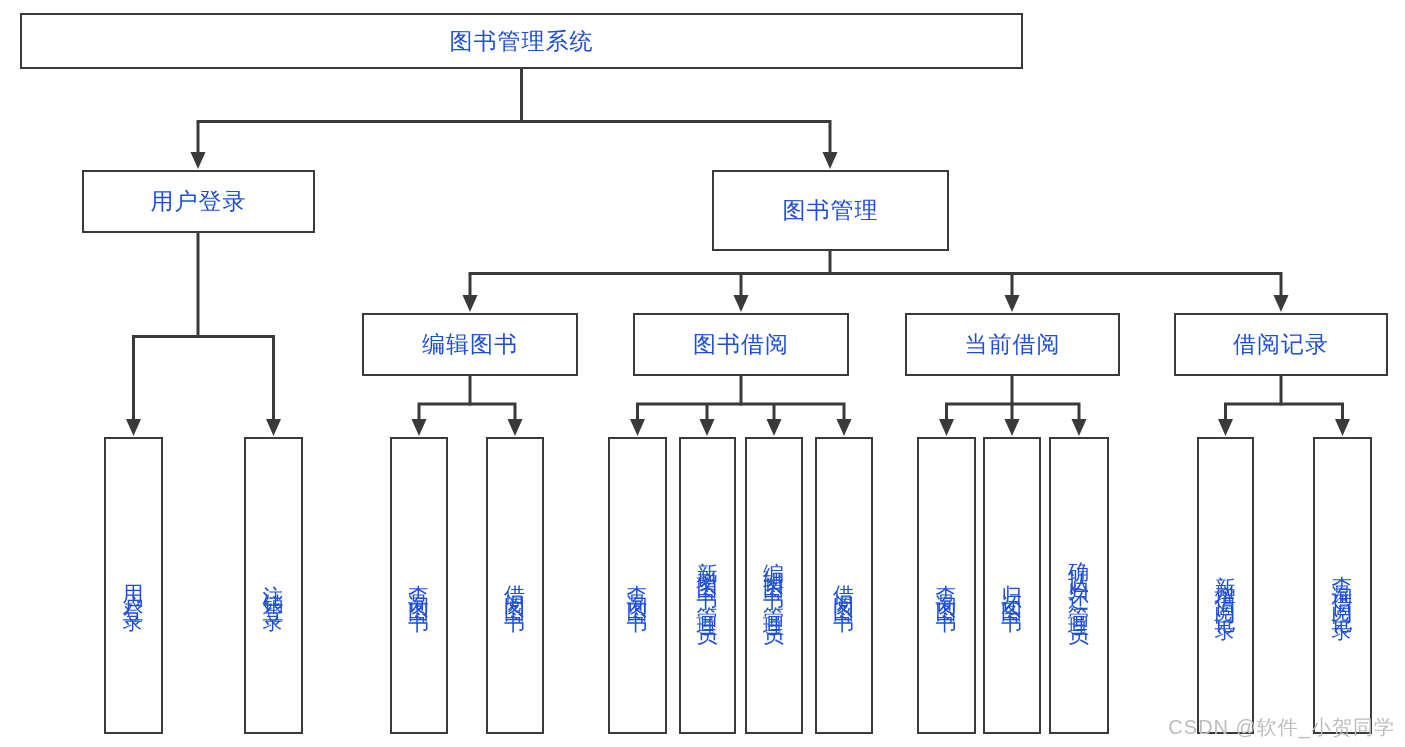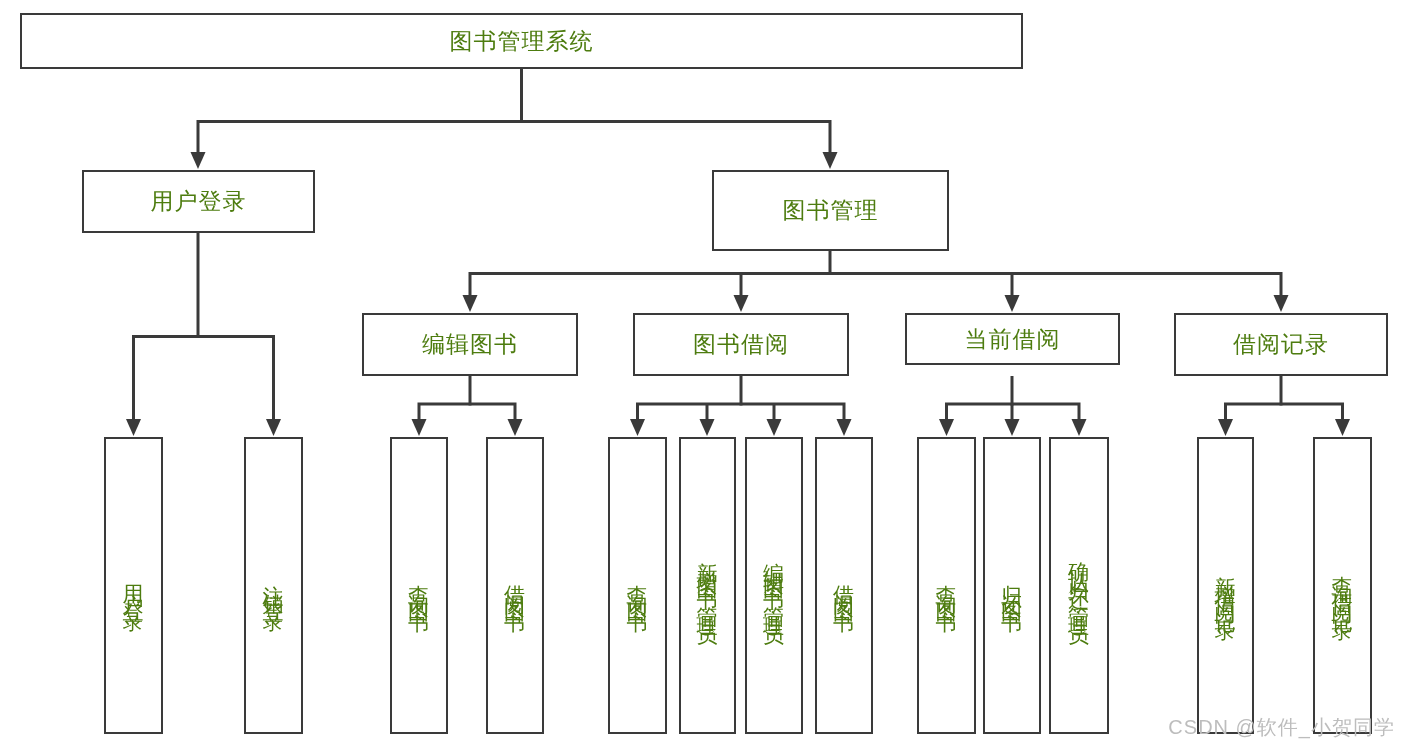--- a/index.html
+++ b/index.html
@@ -23,41 +23,41 @@
     height: 747px;
   }
   .box {
     position: absolute;
     box-sizing: border-box;
     border: 2.5px solid #3a3a3a;
     background: #ffffff;
     display: flex;
     align-items: center;
     justify-content: center;
-    color: #4d7c0f;
+    color: #1d4ed8;
   }
   .hbox {
     font-size: 23px;
     letter-spacing: 1px;
   }
   .vbox span.vtext {
     writing-mode: vertical-rl;
     text-orientation: mixed;
     font-size: 21px;
     letter-spacing: 9px;
     line-height: 1;
     white-space: nowrap;
   }
   
   .b-root { left: 20px;   top: 13px;  width: 1003px; height: 56px; }
   .b-l2a  { left: 82px;   top: 170px; width: 233px;  height: 63px; }
   .b-l2b  { left: 712px;  top: 170px; width: 237px;  height: 81px; }
   .b-l3a  { left: 362px;  top: 313px; width: 216px;  height: 63px; }
   .b-l3b  { left: 633px;  top: 313px; width: 216px;  height: 63px; }
-  .b-l3c  { left: 905px;  top: 313px; width: 215px;  height: 52px; }
+  .b-l3c  { left: 905px;  top: 313px; width: 215px;  height: 63px; }
   .b-l3d  { left: 1174px; top: 313px; width: 214px;  height: 63px; }
   .leaf   { top: 437px; height: 297px; }
   .b-v1  { left: 104px;  width: 59px; }
   .b-v2  { left: 244px;  width: 59px; }
   .b-v3  { left: 390px;  width: 58px; }
   .b-v4  { left: 486px;  width: 58px; }
   .b-v5  { left: 608px;  width: 59px; }
   .b-v6  { left: 679px;  width: 57px; }
   .b-v7  { left: 745px;  width: 58px; }
   .b-v8  { left: 815px;  width: 58px; }

